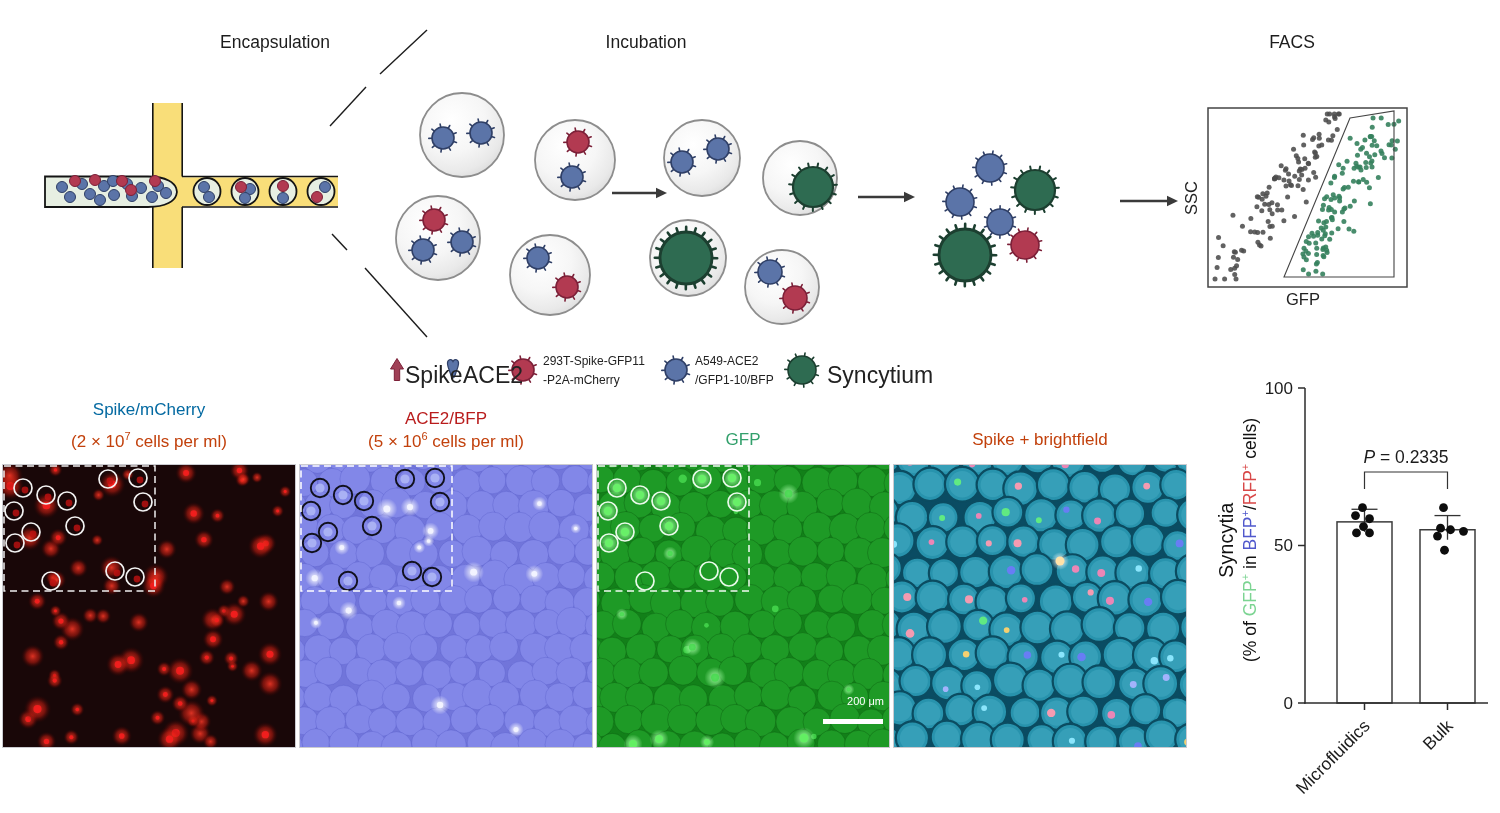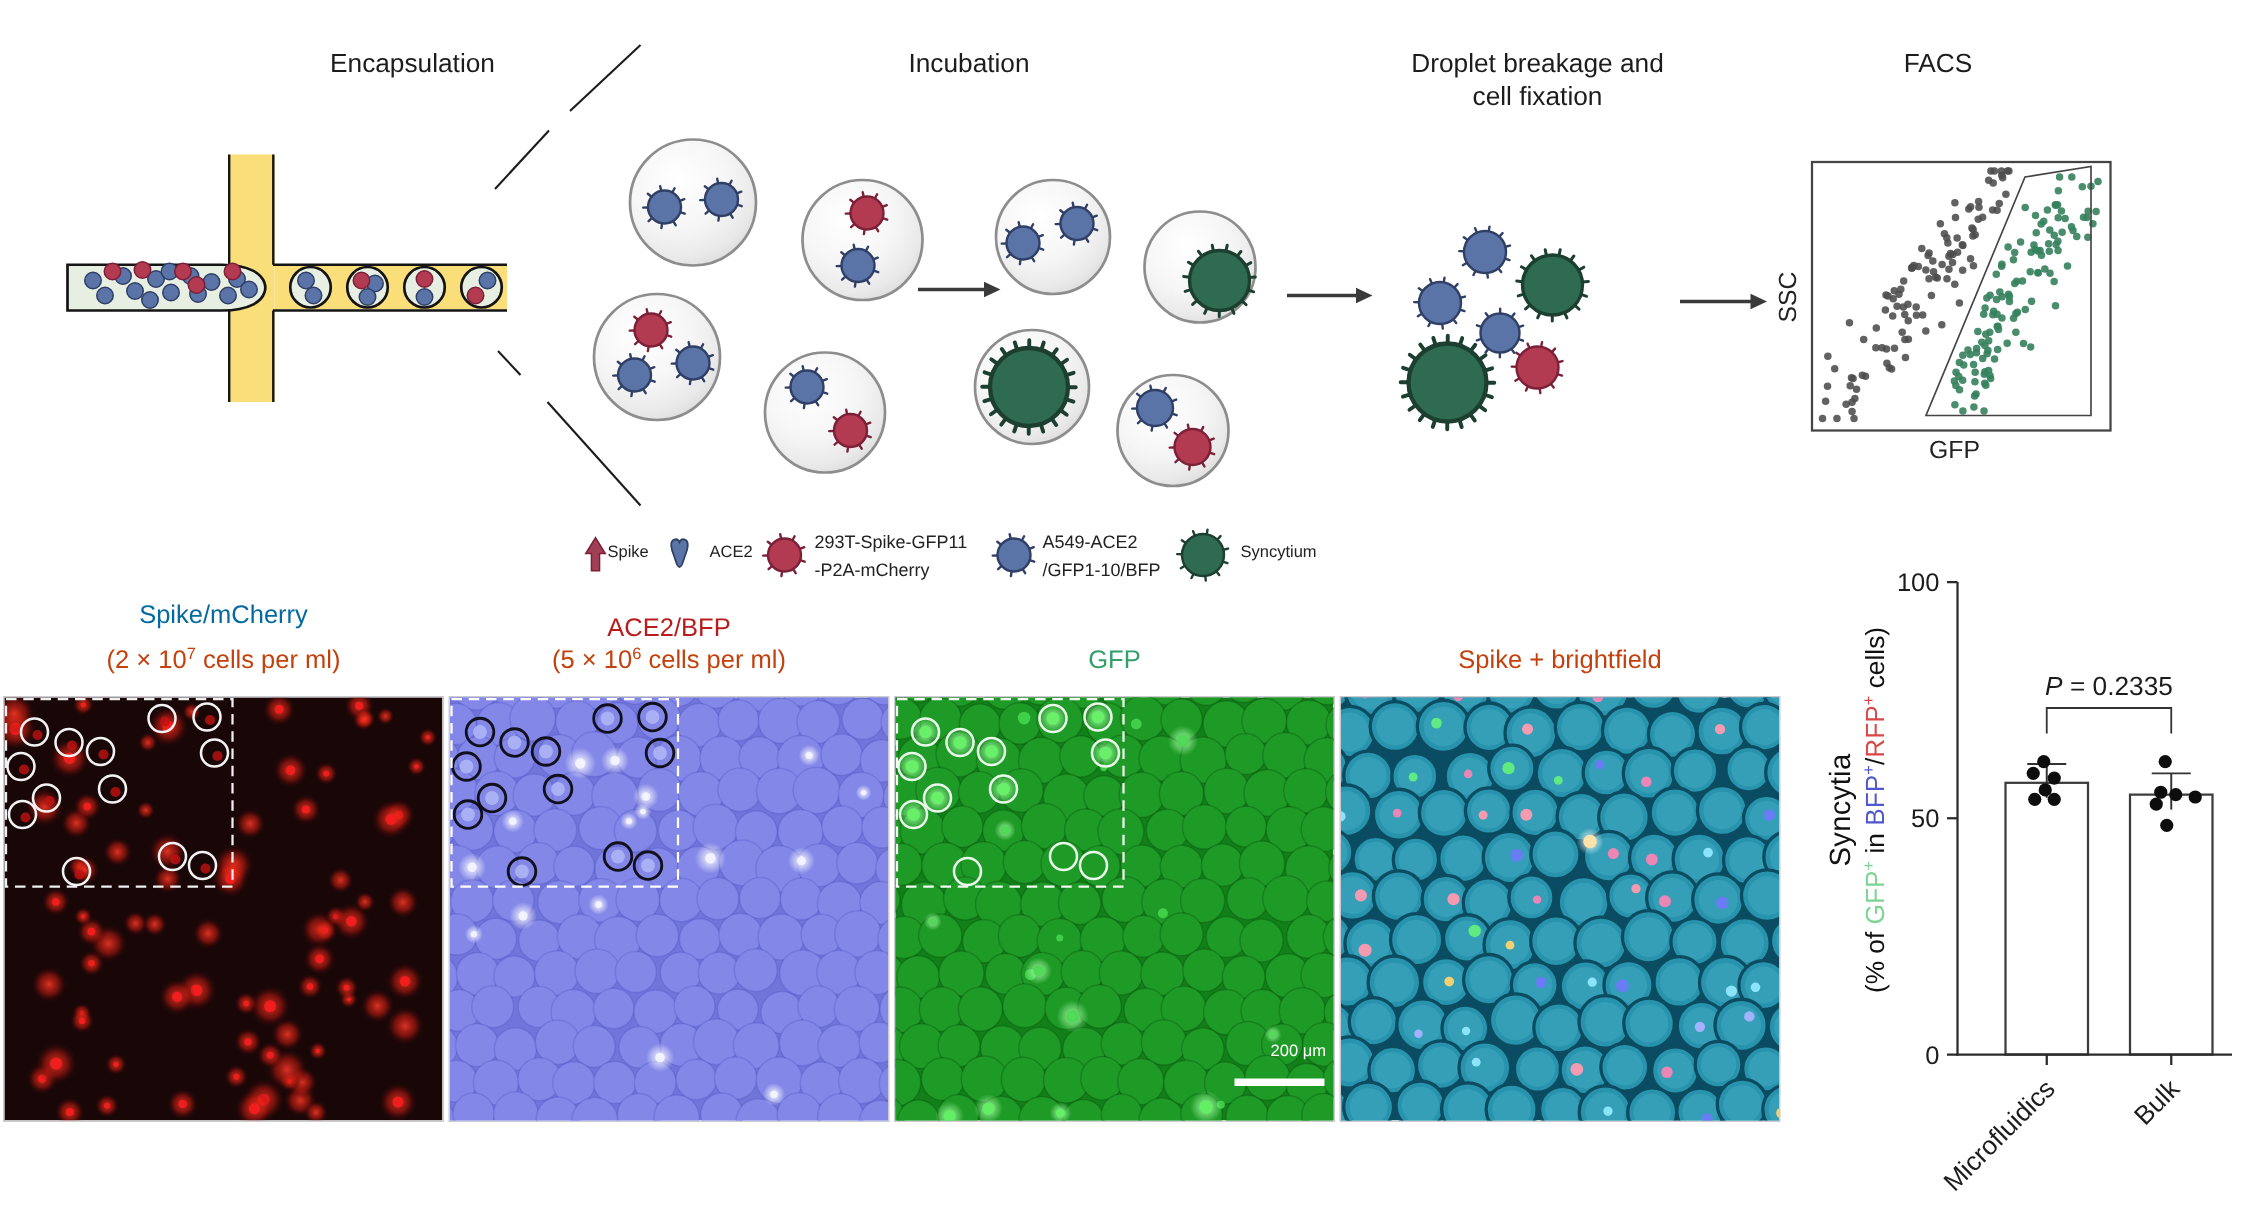--- a/index.html
+++ b/index.html
@@ -2,21 +2,21 @@
 <html><head>
 <meta charset="utf-8">
 <style>
   html,body{margin:0;padding:0;background:#ffffff;}
   .fig{position:relative;width:1500px;height:813px;background:#fff;overflow:hidden;
        font-family:Liberation Sans, sans-serif;color:#1a1a1a;}
   .abs{position:absolute;}
   .hdr{position:absolute;transform:translateX(-50%);font-size:17.5px;line-height:22px;
        text-align:center;white-space:nowrap;color:#1c1c1c;}
   svg{display:block;}
-  .leg-label{position:absolute;font-size:11px;color:#222;white-space:nowrap;}
+  .leg-label{position:absolute;font-size:23px;color:#222;white-space:nowrap;}
   .leg-two{font-size:12px;line-height:19px;}
   .ptitle{position:absolute;transform:translateX(-50%);font-size:17px;white-space:nowrap;
           text-align:center;color:#c2410c;}
   .ptitle sup,.sub sup{font-size:11px;}
   .micro{position:absolute;top:465px;width:292px;height:282px;box-shadow:0 0 0 1px rgba(160,160,170,.55);}
   .scalebar-label{position:absolute;color:#fff;font-size:11px;white-space:nowrap;text-align:right;}
   .scalebar{position:absolute;background:#fff;}
   .ylab{position:absolute;display:flex;flex-direction:column;justify-content:center;
         text-align:center;transform:rotate(-90deg);}
   .ylab1{font-size:19.5px;color:#111;letter-spacing:.2px;}
@@ -48,24 +48,20 @@
       </radialGradient>
       <radialGradient id="greenGlow">
         <stop offset="0%" stop-color="#aaffaa" stop-opacity="0.95"></stop>
         <stop offset="100%" stop-color="#aaffaa" stop-opacity="0"></stop>
       </radialGradient>
     </defs>
   </svg>
 
   <div class="hdr" style="left:275px;top:31px">Encapsulation</div>
   <div class="hdr" style="left:646px;top:31px">Incubation</div>
-  <div class="hdr" style="left:1025px;top:31px">
-    <div>Droplet breakage and</div>
-    <div>cell fixation</div>
-  </div>
   <div class="hdr" style="left:1292px;top:31px">FACS</div>
 
   <svg id="diagram" class="abs" style="left:0;top:0" width="1500" height="412" viewBox="0 0 1500 412">
 
     <g>
       <rect x="152" y="103" width="31" height="165" fill="#f9de79"></rect>
       <line x1="152.8" y1="103" x2="152.8" y2="176.5" stroke="#141414" stroke-width="1.6"></line>
       <line x1="152.8" y1="207" x2="152.8" y2="268" stroke="#141414" stroke-width="1.6"></line>
       <line x1="182.2" y1="103" x2="182.2" y2="176.5" stroke="#141414" stroke-width="1.6"></line>
       <line x1="182.2" y1="207" x2="182.2" y2="268" stroke="#141414" stroke-width="1.6"></line>
@@ -718,21 +714,21 @@
           <line x1="796.6256315840715" y1="357.07265827287495" x2="795.3972045175734" y2="354.1178373066749" stroke="#1c3f30" stroke-width="1.6" stroke-linecap="round"></line>
           <line x1="804.4678421822446" y1="356.2192251682449" x2="805.0319203953289" y2="353.0693337781295" stroke="#1c3f30" stroke-width="1.6" stroke-linecap="round"></line>
           <line x1="811.5265303244946" y1="359.74109070239507" x2="813.7040229700934" y2="357.3961971486568" stroke="#1c3f30" stroke-width="1.6" stroke-linecap="round"></line>
           <line x1="815.5606123999644" y1="366.5200874525455" x2="818.6601809485277" y2="365.7246788702702" stroke="#1c3f30" stroke-width="1.6" stroke-linecap="round"></line>
           <circle cx="802" cy="370" r="14" fill="#2e6b51" stroke="#1c3f30" stroke-width="1.6"></circle>
         </g>
       </g>
   </svg>
 
   <div class="leg-label" style="left:405px;top:362px">Spike</div>
-  <div class="leg-label" style="left:473px;top:362px">ACE2</div>
+  <div class="leg-label" style="left:463px;top:362px">ACE2</div>
   <div class="leg-label leg-two" style="left:543px;top:352px">
     <div>293T-Spike-GFP11</div>
     <div>-P2A-mCherry</div>
   </div>
   <div class="leg-label leg-two" style="left:695px;top:352px">
     <div>A549-ACE2</div>
     <div>/GFP1-10/BFP</div>
   </div>
   <div class="leg-label" style="left:827px;top:362px">Syncytium</div>
 

